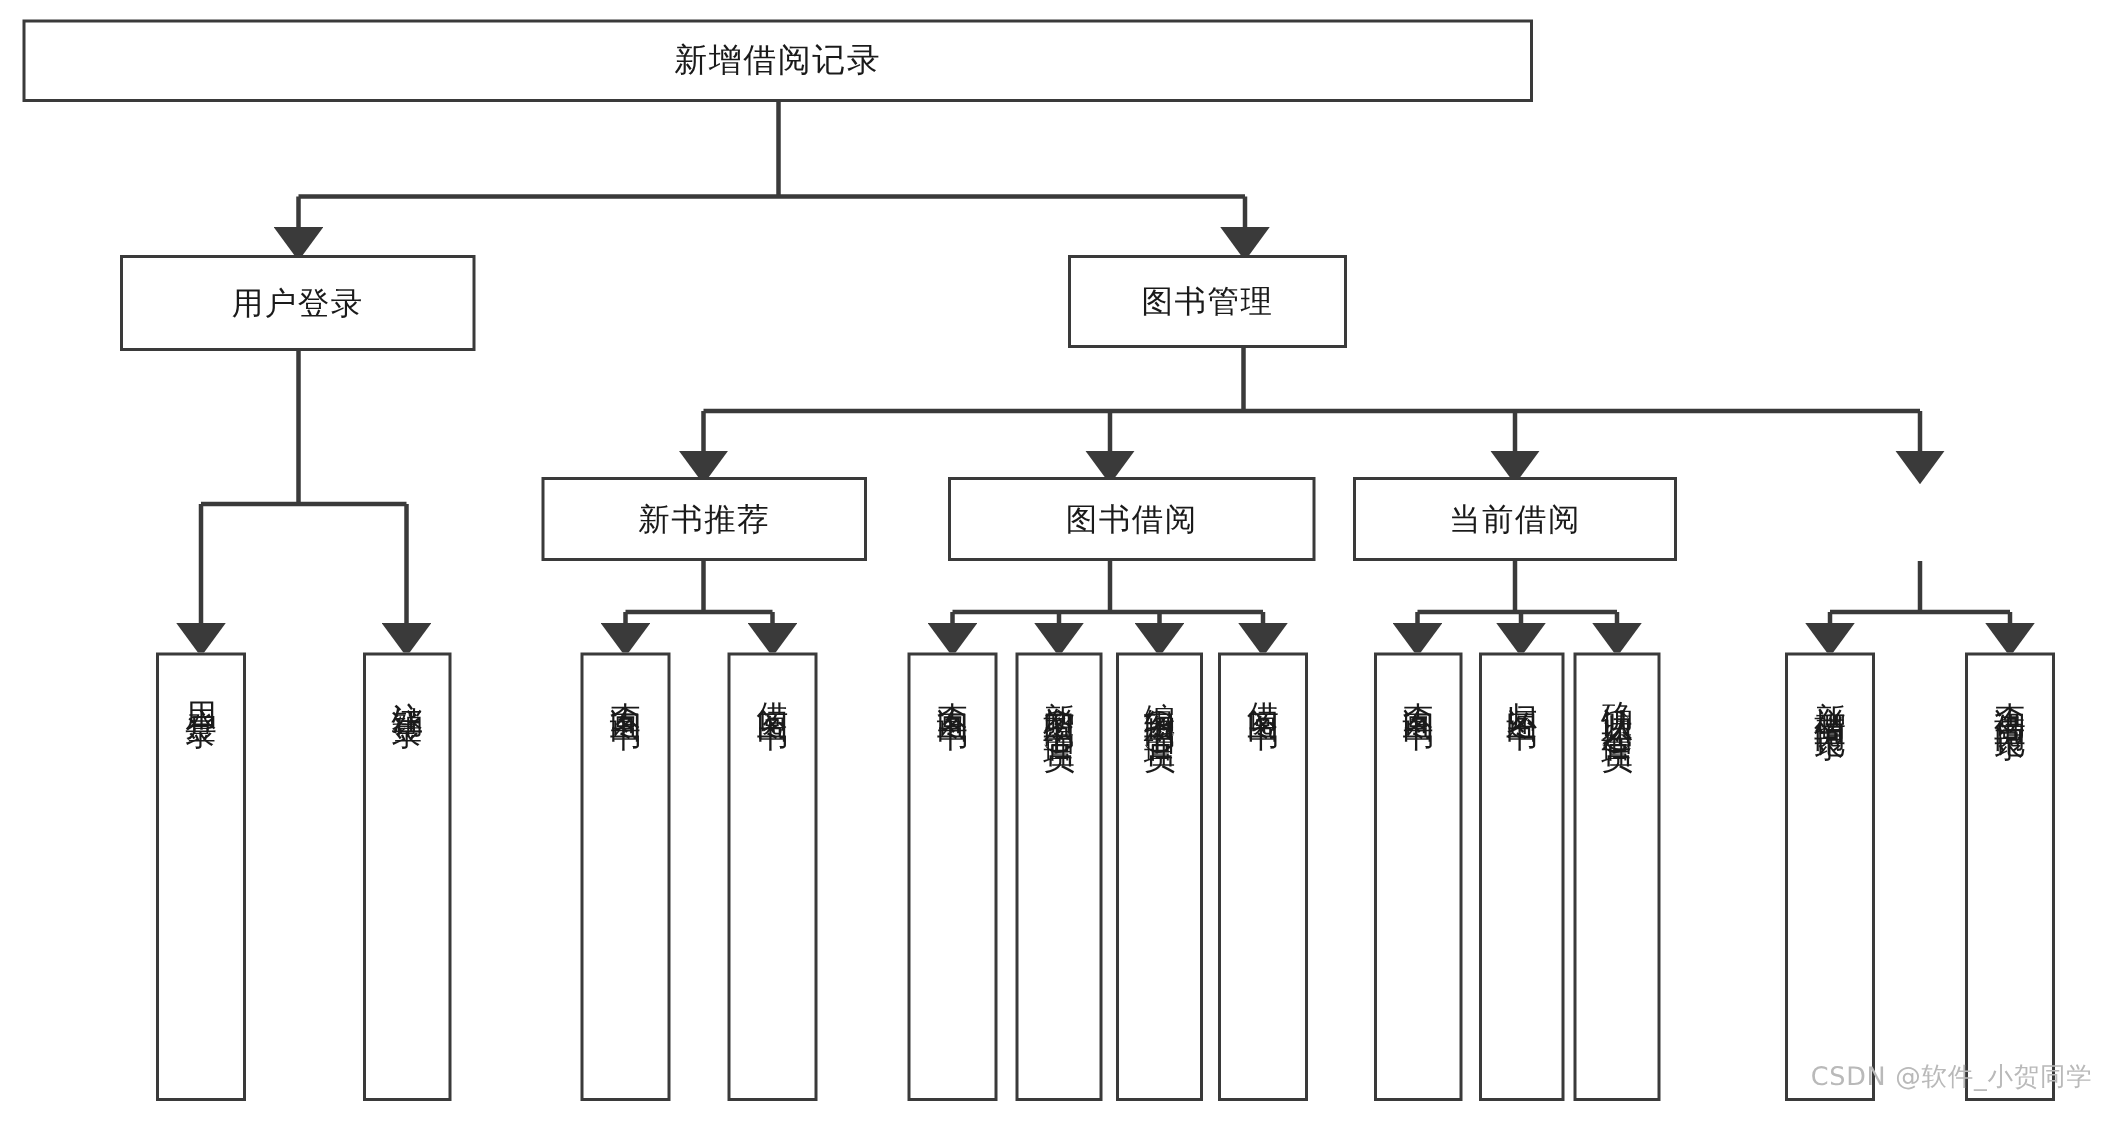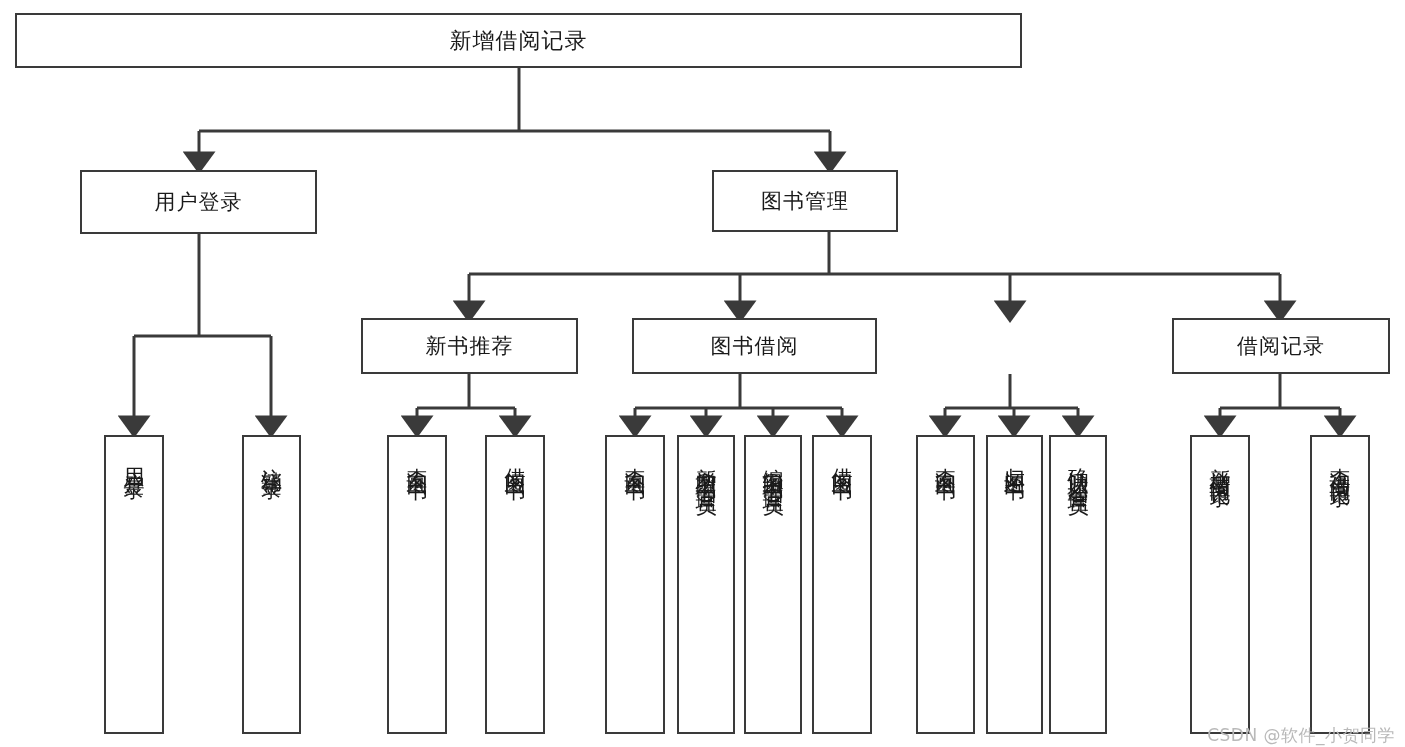--- a/index.html
+++ b/index.html
@@ -60,21 +60,21 @@
     writing-mode: vertical-rl;
     text-orientation: upright;
     font-size: 21px;
     line-height: 1.05;
     letter-spacing: 4px;
     white-space: nowrap;
   }
   .watermark {
     position: absolute;
     right: 10px;
-    bottom: 0;
+    bottom: 18px;
     font-size: 17px;
     color: #b9b9b9;
     letter-spacing: 0.5px;
     z-index: 5;
     white-space: nowrap;
     font-family: "DejaVu Sans", "Liberation Sans", sans-serif;
   }
 </style>
 </head>
 <body>
@@ -144,24 +144,24 @@
   </div>
 
   <div class="node horiz" style="left:361px; top:318px; width:217px; height:56px;">
     <span class="label">新书推荐</span>
   </div>
 
   <div class="node horiz" style="left:632px; top:318px; width:245px; height:56px;">
     <span class="label">图书借阅</span>
   </div>
 
-
-  <div class="node horiz" style="left:1172px; top:318px; width:218px; height:56px;">
-    <span class="label">借阅记录</span>
-  </div>
+  <div class="node horiz" style="left:902px; top:318px; width:216px; height:56px;">
+    <span class="label">当前借阅</span>
+  </div>
+
 
   <div class="node vert" style="left:104px; top:435px; width:60px; height:299px;">
     <span class="label">用户登录</span>
   </div>
 
   <div class="node vert" style="left:242px; top:435px; width:59px; height:299px;">
     <span class="label">注销登录</span>
   </div>
 
   <div class="node vert" style="left:387px; top:435px; width:60px; height:299px;">

